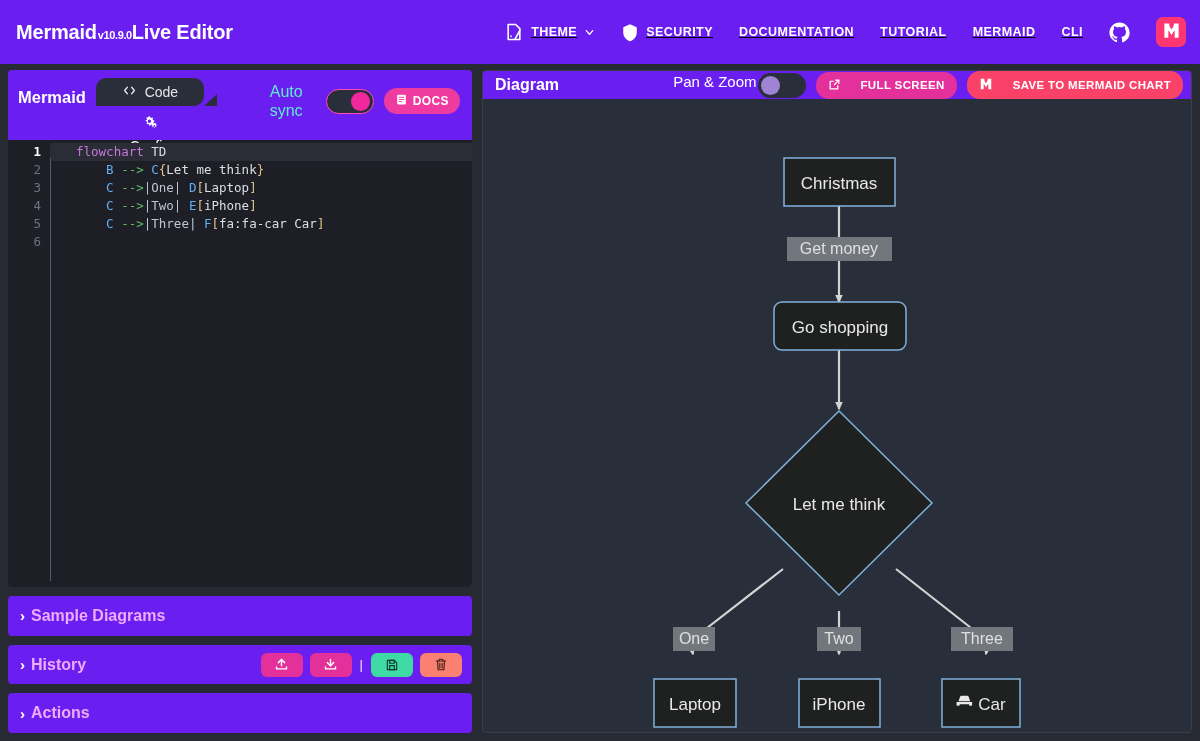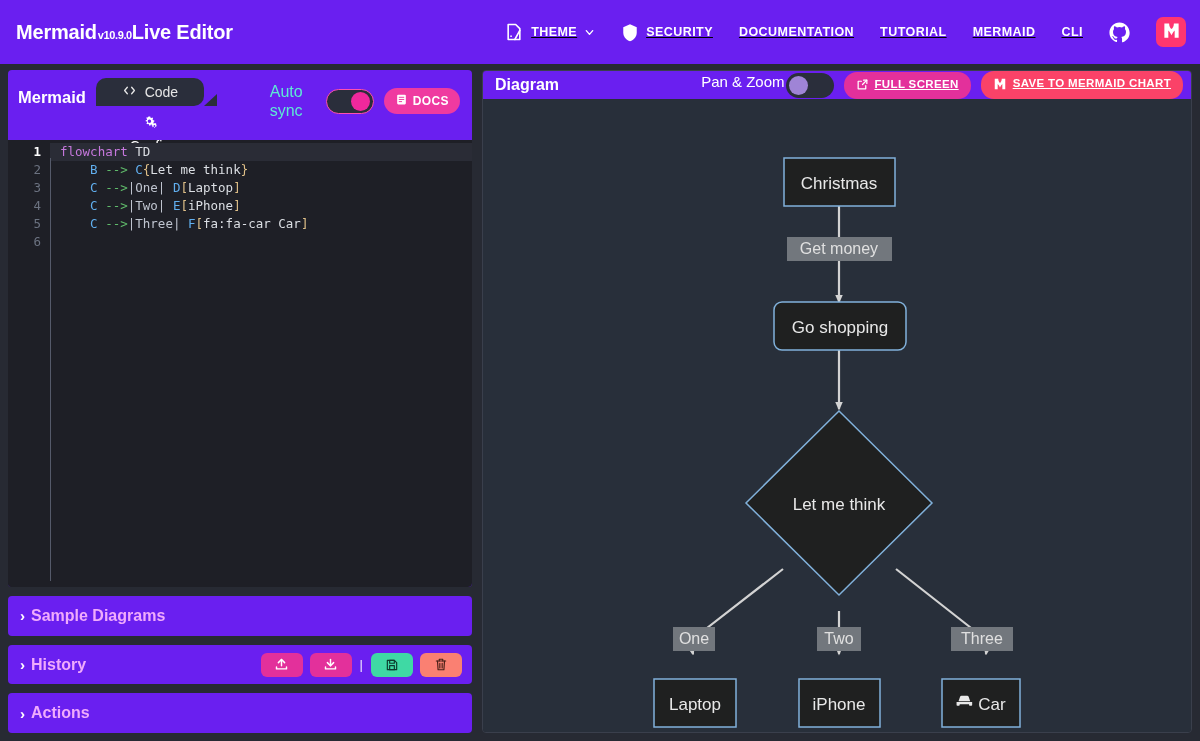--- a/index.html
+++ b/index.html
@@ -78,21 +78,21 @@
 
   
   .code-area { flex: 1; background: #1e1f26; display: flex; overflow: hidden; font-family: "DejaVu Sans Mono", monospace; font-size: 12.5px; }
   .gutter { width: 42px; background: #1e1f26; padding-top: 3px; text-align: right; flex: none; }
   .gutter div { color: #6b7280; line-height: 18px; padding-right: 9px; }
   .gutter div.cur { color: #fff; font-weight: bold; }
   .code-lines { flex: 1; padding-top: 3px; position: relative; }
   .code-lines::before {
     content: ""; position: absolute; left: 0; top: 18px; bottom: 6px; width: 1px; background: #555a6a;
   }
-  .cl { line-height: 18px; white-space: pre; padding-left: 10px; }
+  .cl { line-height: 18px; white-space: pre; padding-left: 26px; }
   .cl.active { background: #2a2c36; }
   .kw { color: #c678dd; }
   .id { color: #61afef; }
   .br { color: #e0c088; }
   .txt { color: #dcdfe4; }
   .ar { color: #5fba6a; }
   .pp { color: #bfc4cf; }
 
   
   .acc {
@@ -115,21 +115,21 @@
   .dia-head {
     background: #6a1ff0; height: 38px; display: flex; align-items: center;
     padding: 0 8px 0 12px; gap: 10px;
   }
   .dia-title { color: #fff; font-size: 16px; font-weight: bold; }
   .panzoom-wrap { margin-left: auto; display: flex; align-items: flex-start; }
   .panzoom-label { color: #fff; font-size: 15px; margin-right: 1px; }
   .pill-btn {
     border: none; border-radius: 13px; color: #fff; cursor: pointer;
     font-size: 11.5px; font-weight: bold; letter-spacing: .35px;
-    padding: 6px 12px; display: flex; gap: 6px; white-space: nowrap; text-decoration: underline;
+    padding: 6px 12px; display: flex; align-items: center; gap: 20px; white-space: nowrap;
   }
   .pill-btn.fs { background: #e3309b; }
   .pill-btn.save { background: #fa4268; }
   .dia-canvas { flex: 1; background: #282f3a; position: relative; }
   .dia-canvas svg { display: block; }
   .nodetext { fill: #e8e8e8; font-family: "Liberation Sans", sans-serif; font-size: 17px; }
   .edgelabel { fill: #e0e0e0; font-family: "Liberation Sans", sans-serif; font-size: 16px; }
 </style>
 </head>
 <body>

